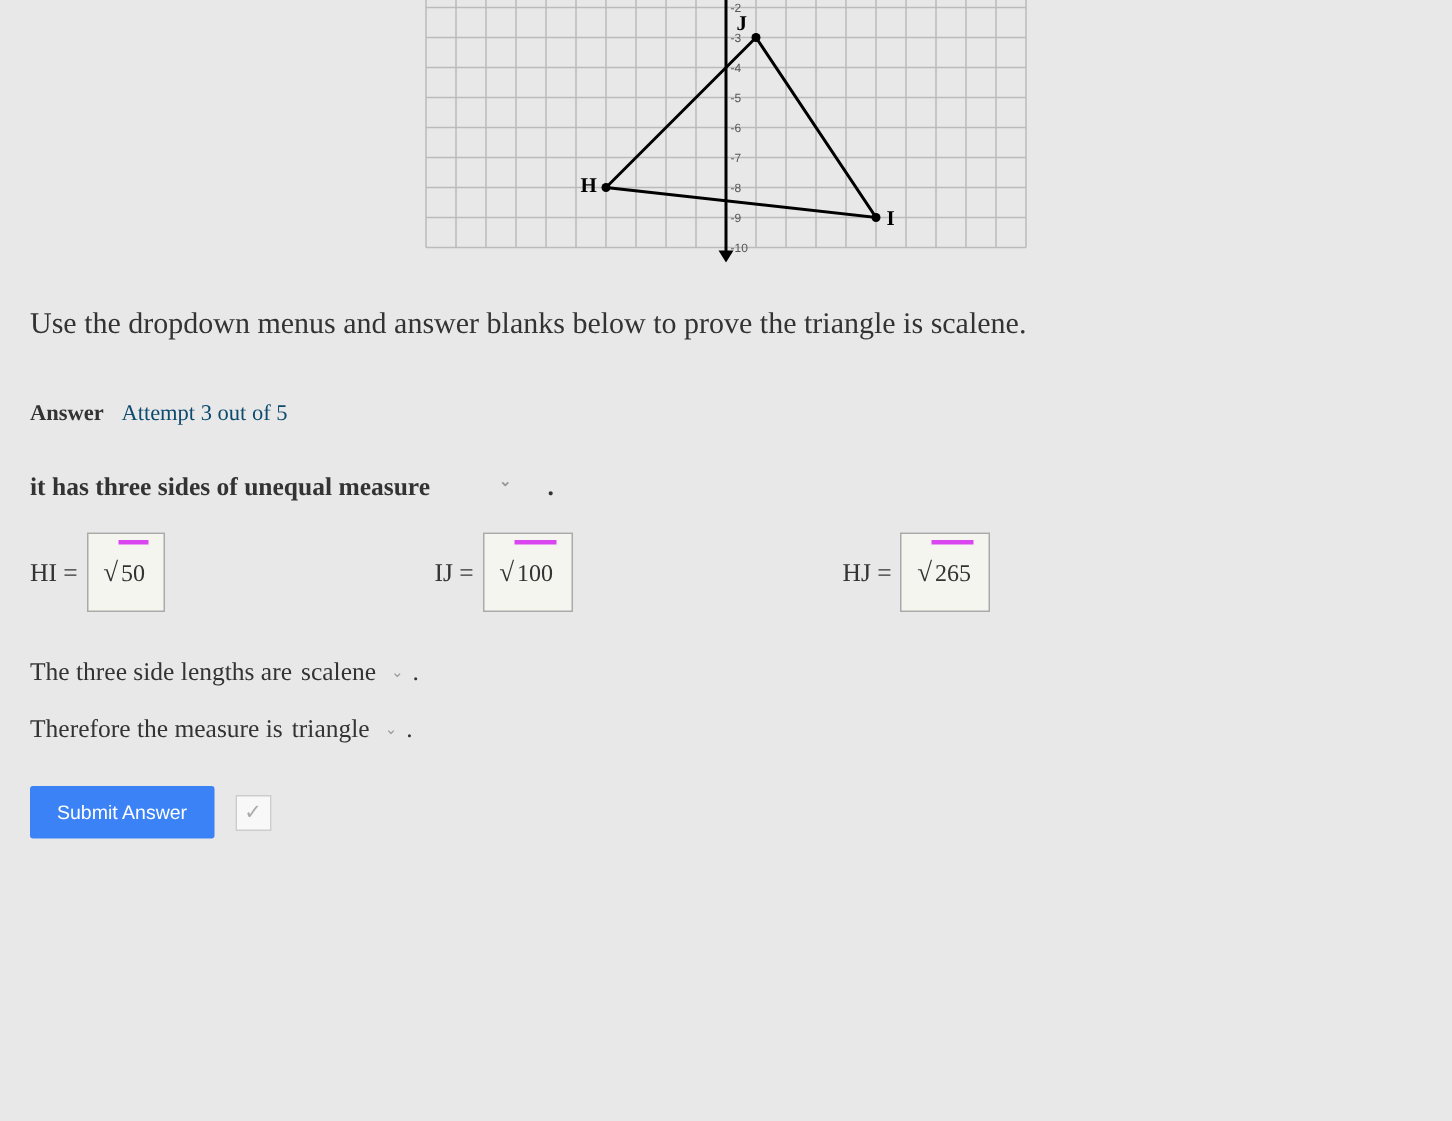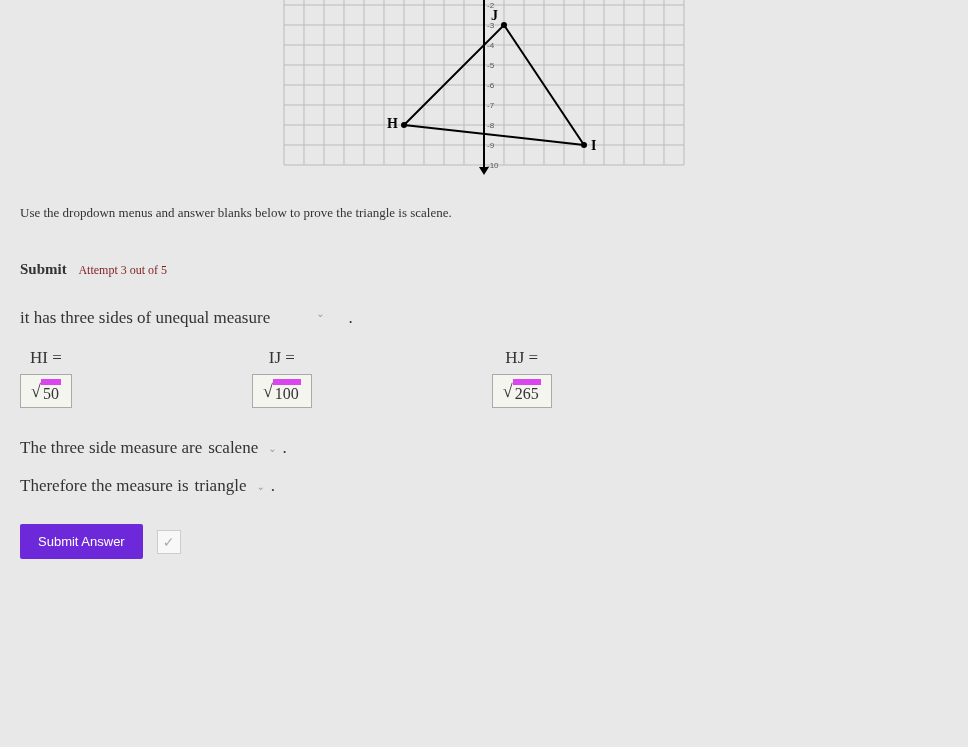--- a/index.html
+++ b/index.html
@@ -11,98 +11,98 @@
       padding: 0;
       color: #333;
       position: relative;
     }
     .graph-container {
       display: flex;
       justify-content: center;
       margin-top: 0;
     }
     .instruction {
-      font-size: 13px;
+      font-size: 20px;
       color: #333;
       margin: 30px 20px 40px 20px;
     }
     .answer-section {
       margin: 0 20px;
     }
     .answer-header {
       font-size: 15px;
       margin-bottom: 30px;
     }
     .answer-header .label {
       font-weight: bold;
       color: #333;
     }
     .answer-header .attempt {
-      color: #7f1d1d;
-      font-size: 12px;
+      color: #0c4a6e;
+      font-size: 15px;
       margin-left: 8px;
     }
     .proof-line {
       font-size: 17px;
       color: #333;
       margin-bottom: 18px;
     }
     .proof-line-dropdown {
       display: flex;
       align-items: flex-start;
       gap: 24px;
+      font-weight: bold;
     }
     .dropdown-value {
       color: #333;
       padding-right: 18px;
       position: relative;
       display: inline-block;
     }
     .measures-row {
       display: flex;
       gap: 180px;
       margin: 20px 0 30px 0;
       align-items: center;
     }
     .measure {
       display: flex;
       align-items: center;
       font-size: 17px;
       gap: 6px;
-      flex-direction: column;
     }
     .measure-box {
       border: 1px solid #aaa;
       background: #f5f5f0;
       padding: 4px 10px;
       font-size: 16px;
       display: inline-flex;
       align-items: center;
     }
     .sqrt {
       display: inline-flex;
       align-items: center;
     }
     .sqrt-sign {
       font-size: 18px;
     }
     .sqrt-arg {
-      border-top: 6px solid #d946ef;
-      padding: 0 2px;
+      border-top: 3px solid #d946ef;
+      padding: 11px 2px;
       text-align: center;
     }
     .conclusion-line {
       font-size: 17px;
       margin-bottom: 18px;
       display: flex;
       align-items: center;
       gap: 6px;
     }
     .submit-btn {
-      background: #6d28d9;
+      background: #3b82f6;
       color: white;
       border: none;
       padding: 10px 18px;
       font-size: 13px;
       cursor: pointer;
       margin-top: 10px;
       border-radius: 2px;
     }
     .checkmark-box {
       display: inline-flex;
@@ -187,21 +187,21 @@
       <text x="218" y="148">-9</text>
       <text x="218" y="168">-10</text>
     </g>
   </svg>
 </div>
 
 <p class="instruction">Use the dropdown menus and answer blanks below to prove the triangle is scalene.</p>
 
 <div class="answer-section">
   <div class="answer-header">
-    <span class="label">Submit</span>
+    <span class="label">Answer</span>
     <span class="attempt">Attempt 3 out of 5</span>
   </div>
 
 
   <div class="proof-line proof-line-dropdown">
     <span class="dropdown-value">
       <span>it has three sides of unequal measure</span>
     </span>
     <span class="chev">⌄</span>
     <span>.</span>
@@ -231,21 +231,21 @@
       <span class="measure-box">
         <span class="sqrt">
             <span class="sqrt-sign">√</span>
             <span class="sqrt-arg">265</span>
           </span>
       </span>
     </div>
   </div>
 
   <div class="conclusion-line">
-    <span>The three side measure are</span>
+    <span>The three side lengths are</span>
     <span>
       <span>scalene</span>
     </span>
     <span class="chev">⌄</span>
     <span>.</span>
   </div>
 
   <div class="conclusion-line">
     <span>Therefore the measure is</span>
     <span>

